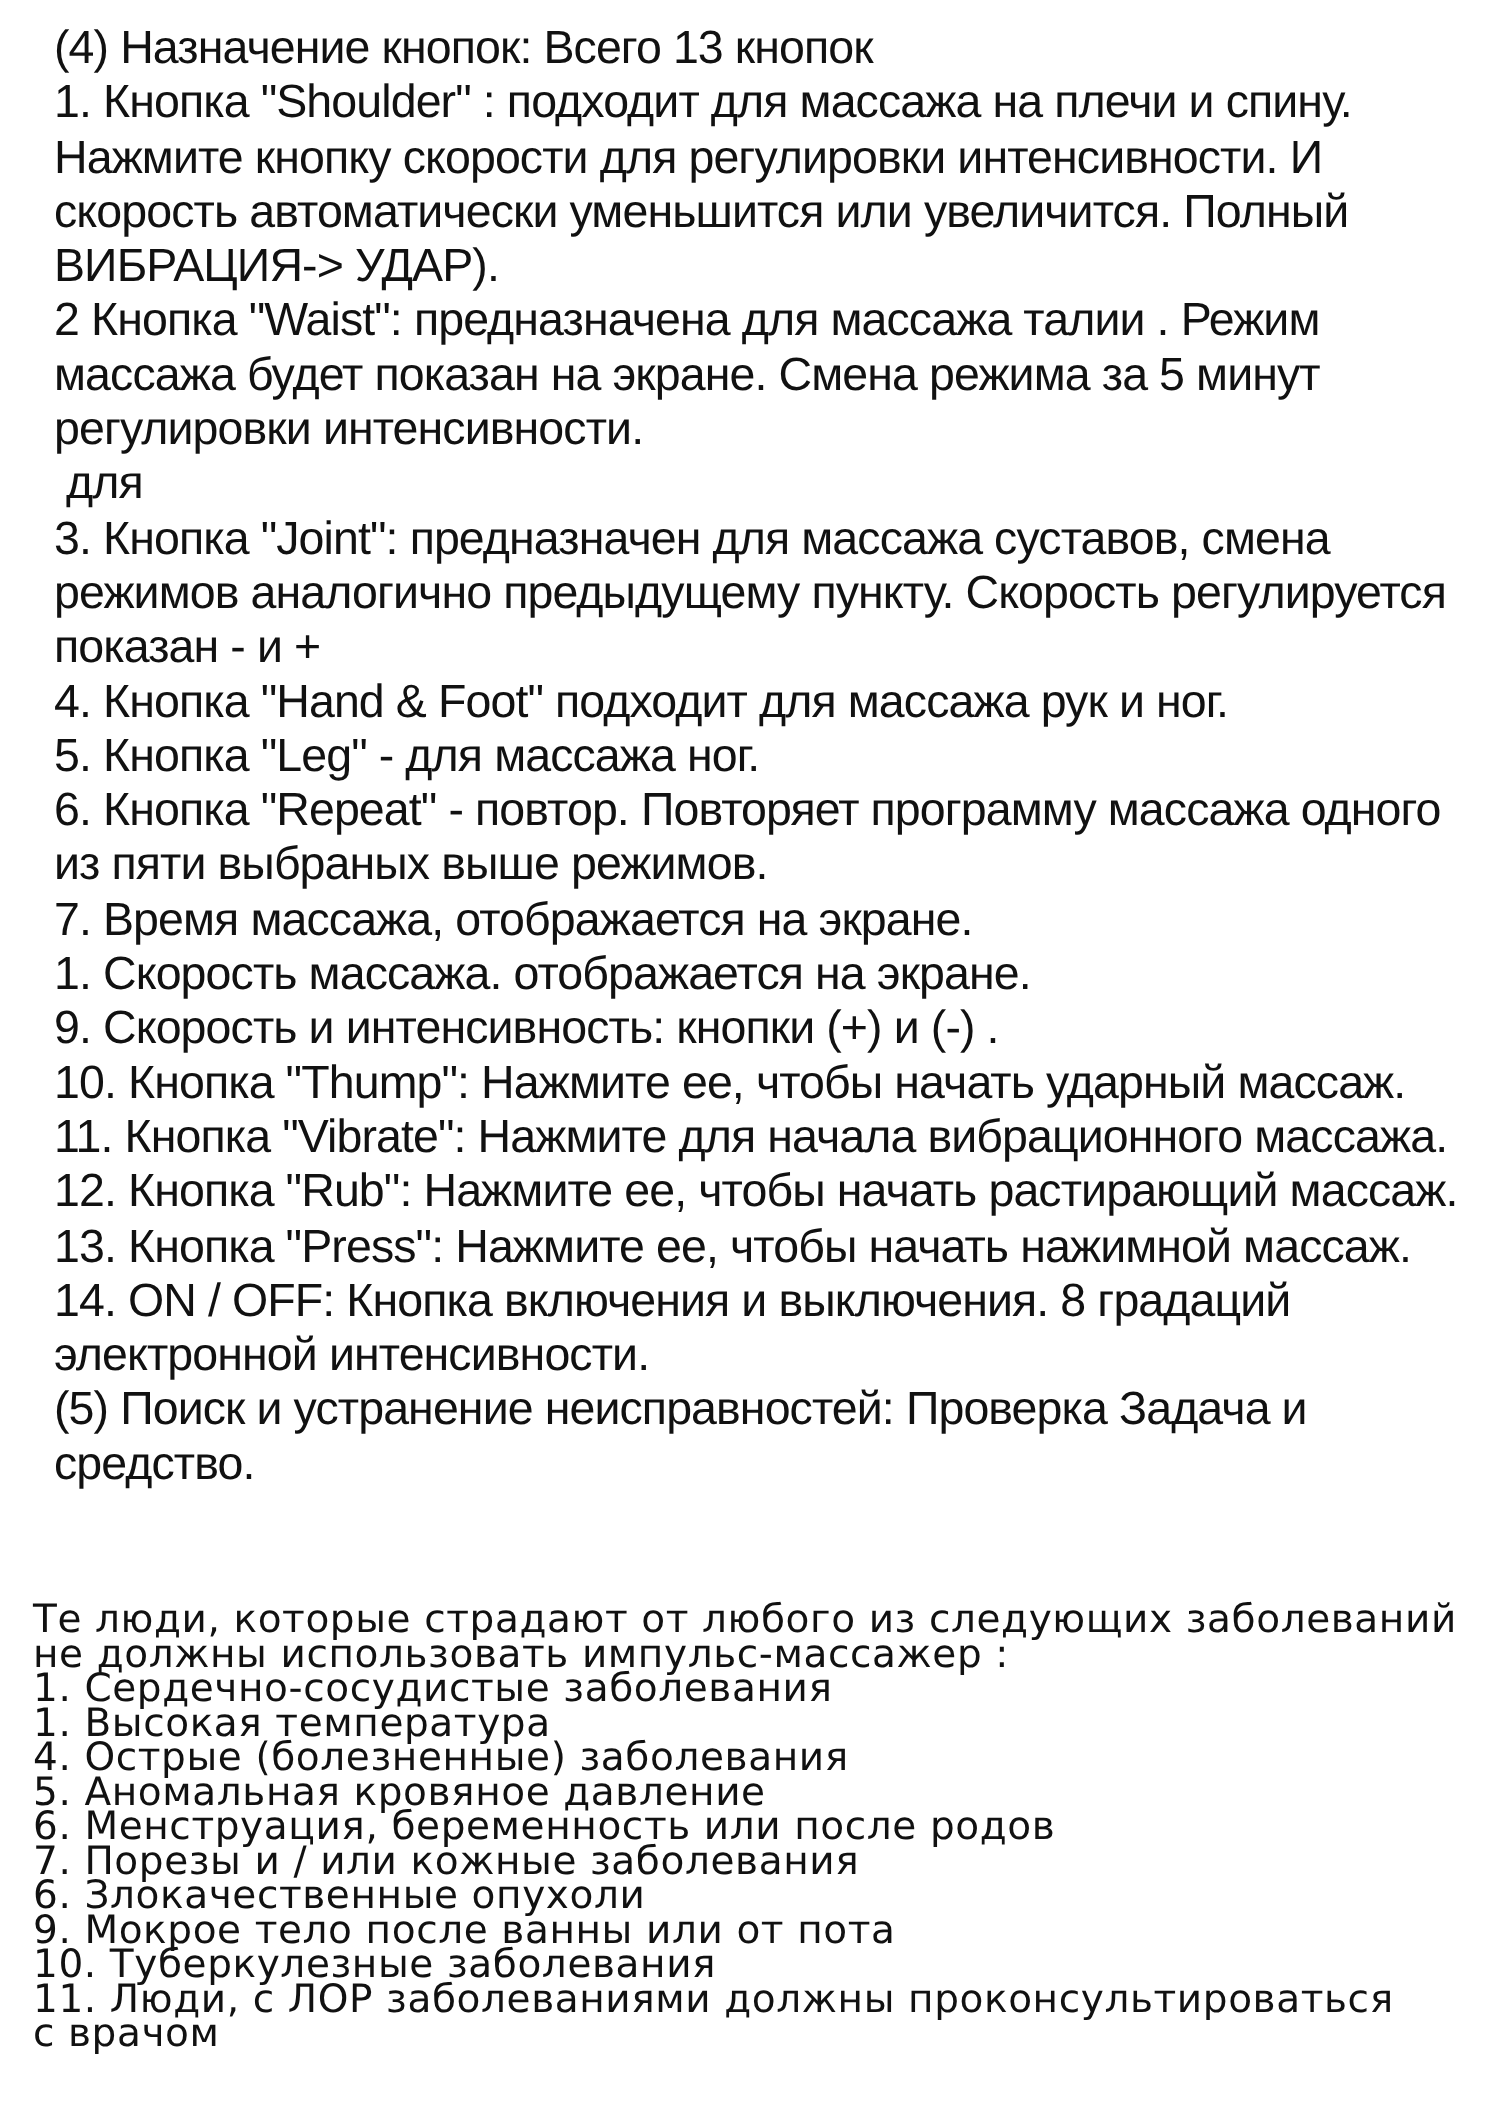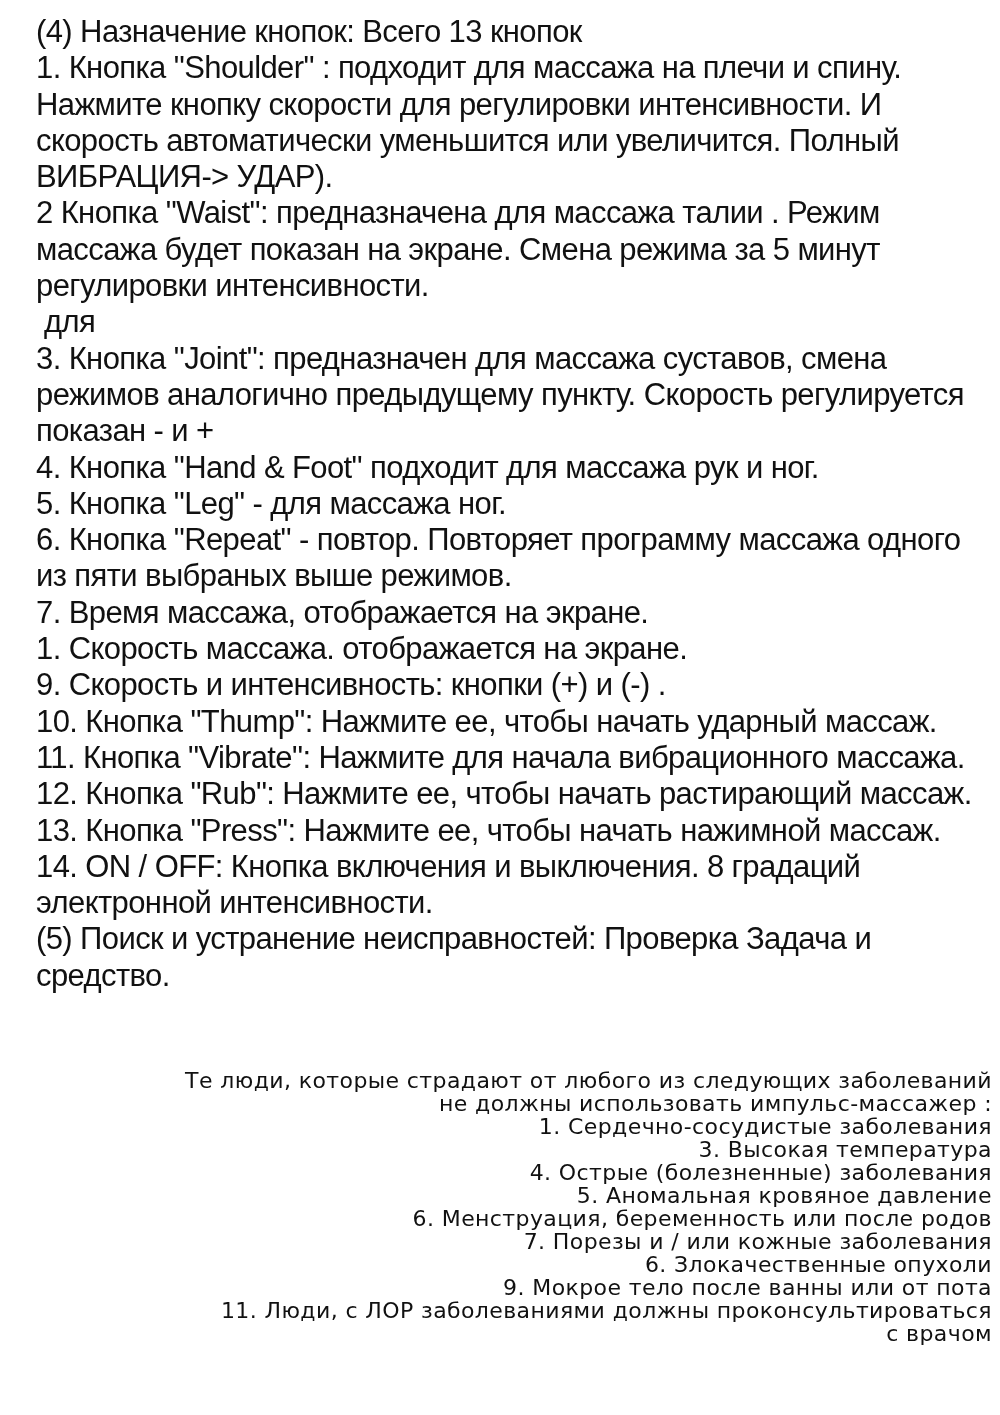--- a/index.html
+++ b/index.html
@@ -10,23 +10,22 @@
     font-size: 31px; line-height: 36.3px;
     letter-spacing: -0.6px;
     transform-origin: 0 0;
     margin-left: 24px;
   }
   .upper .line { white-space: nowrap; display: block; }
   .upper .indent { padding-left: 8px; }
   .lower {
     position: absolute; left: 22px; top: 1069px; width: 970px;
     font-family: "DejaVu Sans", sans-serif;
-    font-size: 22px; line-height: 23px;
+    font-size: 26px; line-height: 23px;
     letter-spacing: 0.4px;
-    text-align: right;
   }
   .lower .line { white-space: nowrap; display: block; }
 </style>
 </head>
 <body>
 
 <div class="upper">
   <span class="line">(4) Назначение кнопок: Всего 13 кнопок</span>
   <span class="line">1. Кнопка "Shoulder" : подходит для массажа на плечи и спину.</span>
   <span class="line">Нажмите кнопку скорости для регулировки интенсивности. И</span>
@@ -53,22 +52,23 @@
   <span class="line">14. ON / OFF:  Кнопка включения и выключения. 8 градаций</span>
   <span class="line">электронной интенсивности.</span>
   <span class="line">(5) Поиск и устранение неисправностей: Проверка Задача и</span>
   <span class="line">средство.</span>
 </div>
 
 <div class="lower">
   <span class="line">Те люди, которые страдают от любого из следующих заболеваний</span>
   <span class="line">не должны использовать импульс-массажер :</span>
   <span class="line">1. Сердечно-сосудистые заболевания</span>
-  <span class="line">3. Высокая температура</span>
+  <span class="line">1. Высокая температура</span>
   <span class="line">4. Острые (болезненные) заболевания</span>
   <span class="line">5. Аномальная кровяное давление</span>
   <span class="line">6. Менструация, беременность или после родов</span>
   <span class="line">7. Порезы и / или кожные заболевания</span>
   <span class="line">6. Злокачественные опухоли</span>
   <span class="line">9. Мокрое тело после ванны или от пота</span>
+  <span class="line">10. Туберкулезные заболевания</span>
   <span class="line">11. Люди, с ЛОР заболеваниями должны проконсультироваться</span>
   <span class="line">с врачом</span>
 </div>
 
 </body></html>

